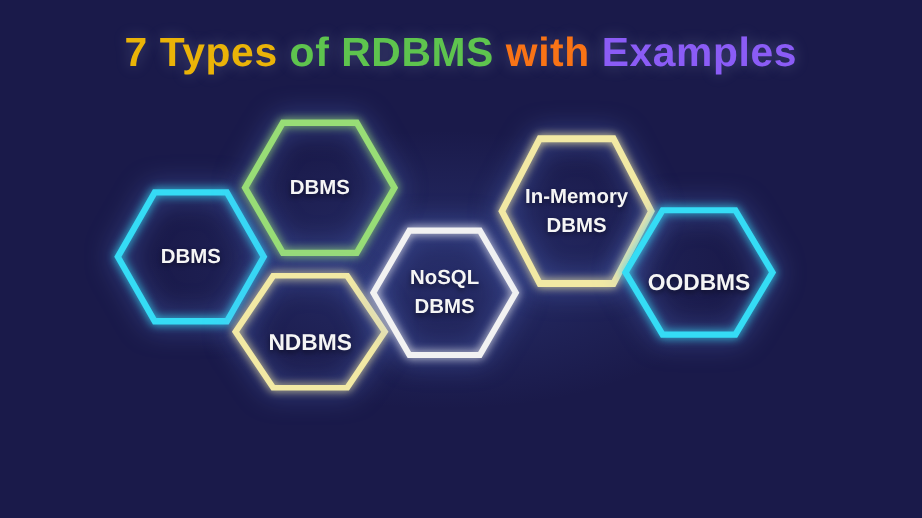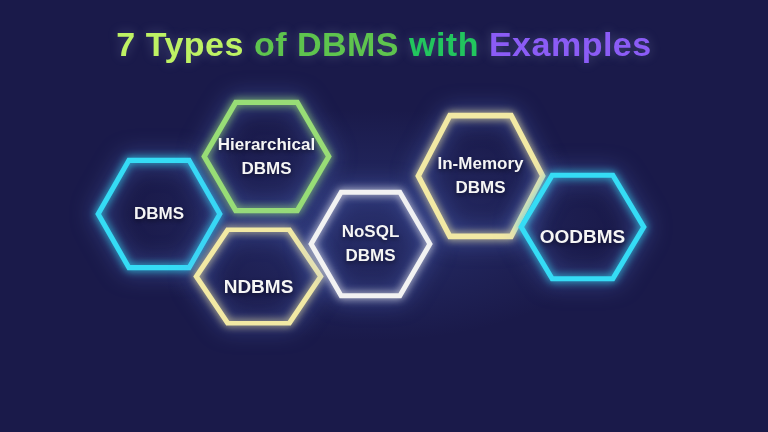--- a/index.html
+++ b/index.html
@@ -58,38 +58,37 @@
   .hx-oodbms { left:518px; top:172px; width:129px; height:110px; }
 </style>
 </head>
 <body style="background: rgb(26, 26, 74);">
 
 <div class="canvas">
 
   <div class="ambient-glow"></div>
 
   <div class="title">
-    <span style="color: #bef264;">7 Types </span><span style="color: rgb(94, 196, 78);">of DBMS </span><span style="color: #22c55e;">with </span><span style="color: #8b5cf6;">Examples</span>
+    <span style="color: #eab308;">7 Types </span><span style="color: rgb(94, 196, 78);">of RDBMS </span><span style="color: #f97316;">with </span><span style="color: #8b5cf6;">Examples</span>
   </div>
 
   <div class="hex hx-time" style="--hc: #35dcf5;">
     <svg viewBox="0 0 200 174" preserveAspectRatio="none">
       <polygon points="53,5 147,5 195,87 147,169 53,169 5,87"></polygon>
     </svg>
     <div class="hex-label fs2">
       <div class="ln">DBMS</div>
     </div>
   </div>
 
   <div class="hex hx-hier" style="--hc: #98dd76;">
     <svg viewBox="0 0 200 174" preserveAspectRatio="none">
       <polygon points="53,5 147,5 195,87 147,169 53,169 5,87"></polygon>
     </svg>
     <div class="hex-label fs2">
-      <div class="ln">Hierarchical</div>
       <div class="ln">DBMS</div>
     </div>
   </div>
 
   <div class="hex hx-ndbms" style="--hc: #f2e9a4;">
     <svg viewBox="0 0 200 174" preserveAspectRatio="none">
       <polygon points="53,5 147,5 195,87 147,169 53,169 5,87"></polygon>
     </svg>
     <div class="hex-label fs1">
       <div class="ln">NDBMS</div>

